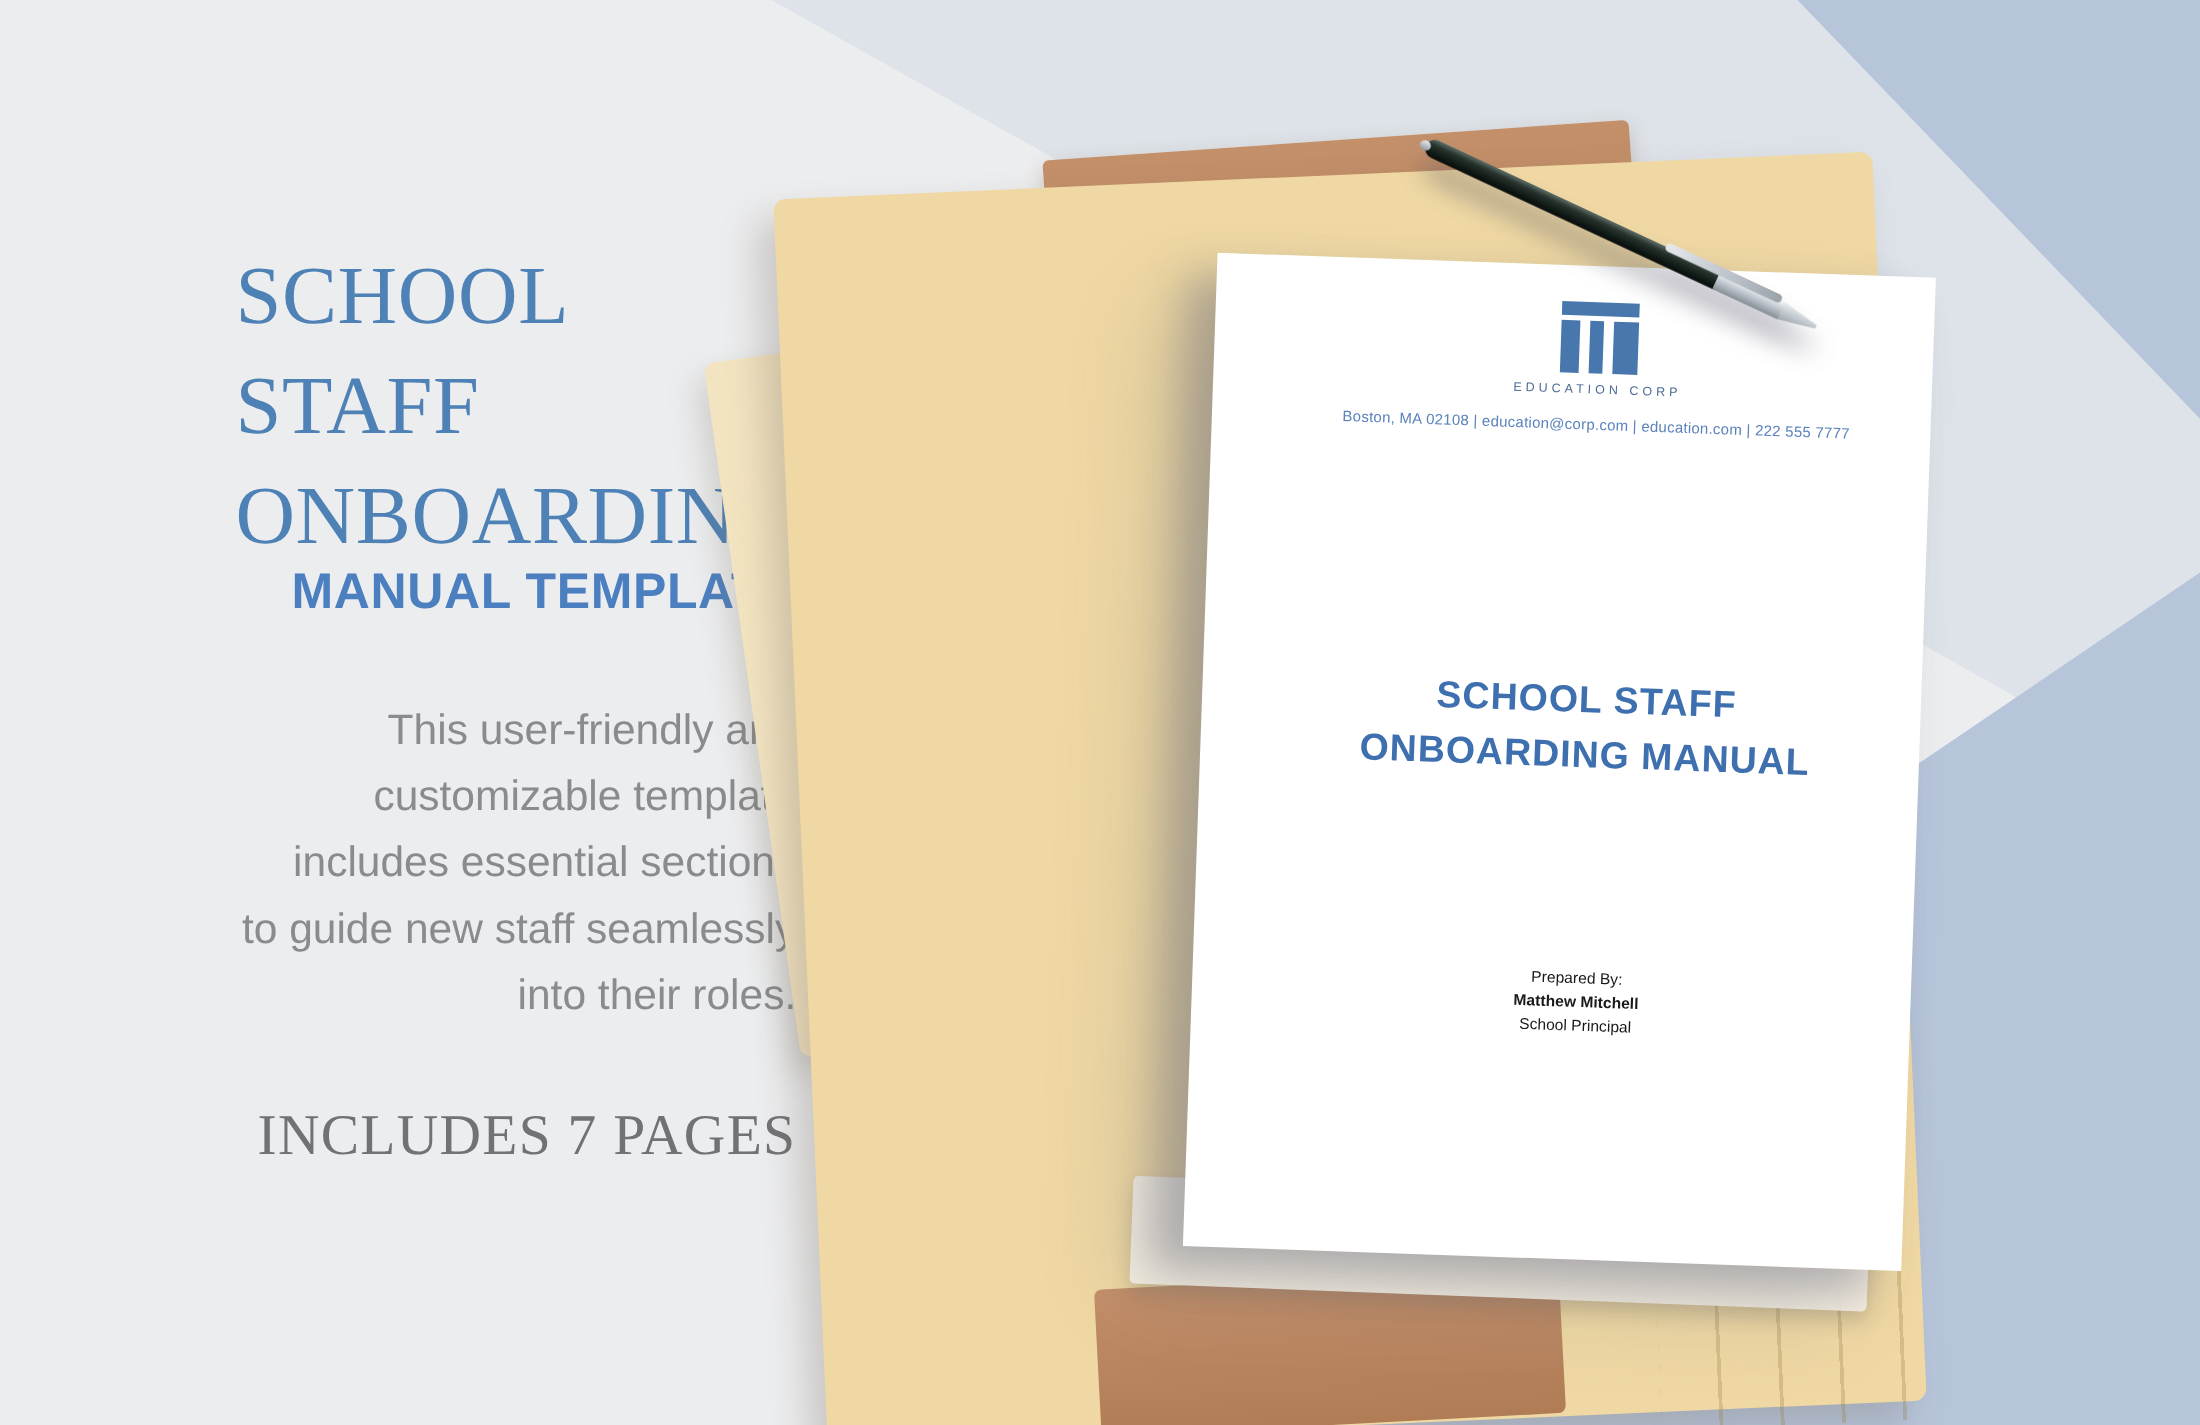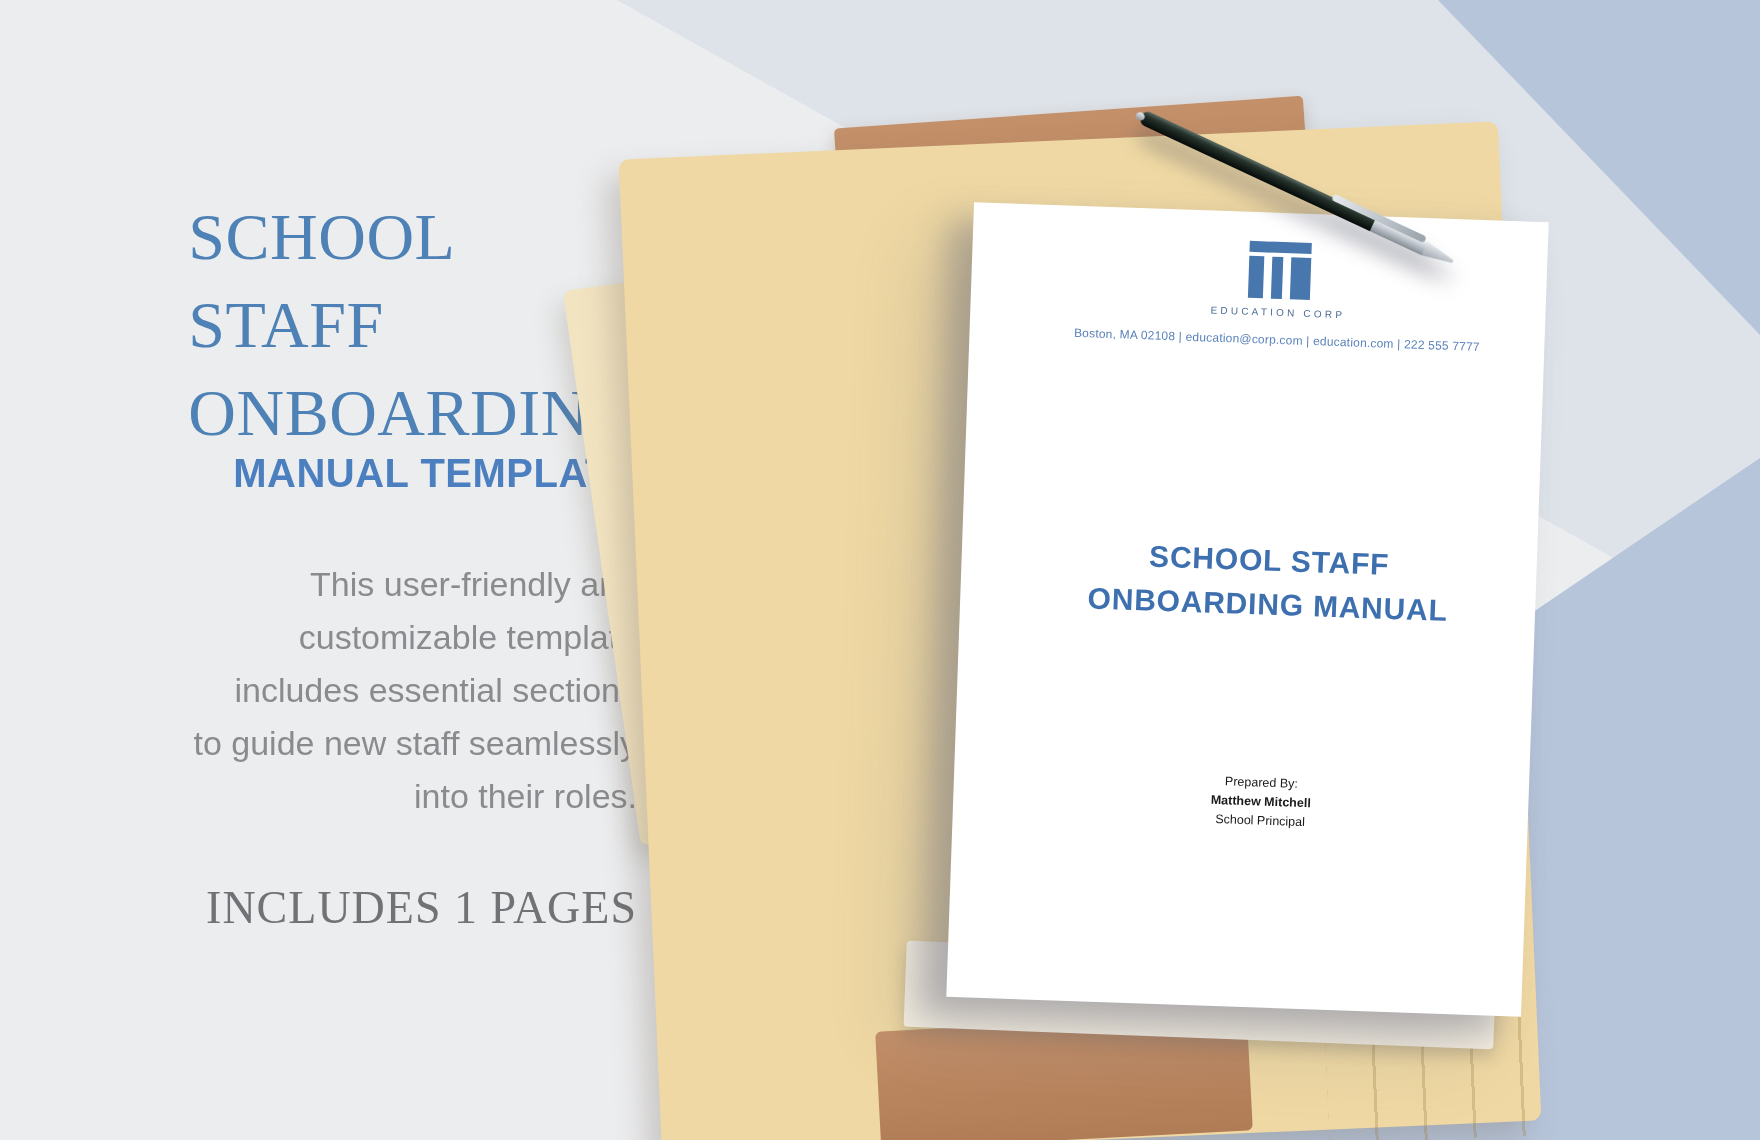--- a/index.html
+++ b/index.html
@@ -146,21 +146,21 @@
 
   <div class="left-title">SCHOOL
 STAFF
 ONBOARDING</div>
   <div class="left-subtitle">MANUAL TEMPLATE</div>
   <div class="left-desc">This user-friendly and
 customizable template
 includes essential sections
 to guide new staff seamlessly
 into their roles.</div>
-  <div class="left-footer">INCLUDES 1 PAGES</div>
+  <div class="left-footer">INCLUDES 7 PAGES</div>
 
   <div class="folder-left"></div>
   <div class="folder-left-tab"></div>
   <div class="sheet-pink"></div>
   <div class="cork-top"></div>
   <div class="folder-big"></div>
   <div class="folder-big-crease"></div>
   <div class="cork-bottom"></div>
   <div class="sheet-cream"></div>
 

